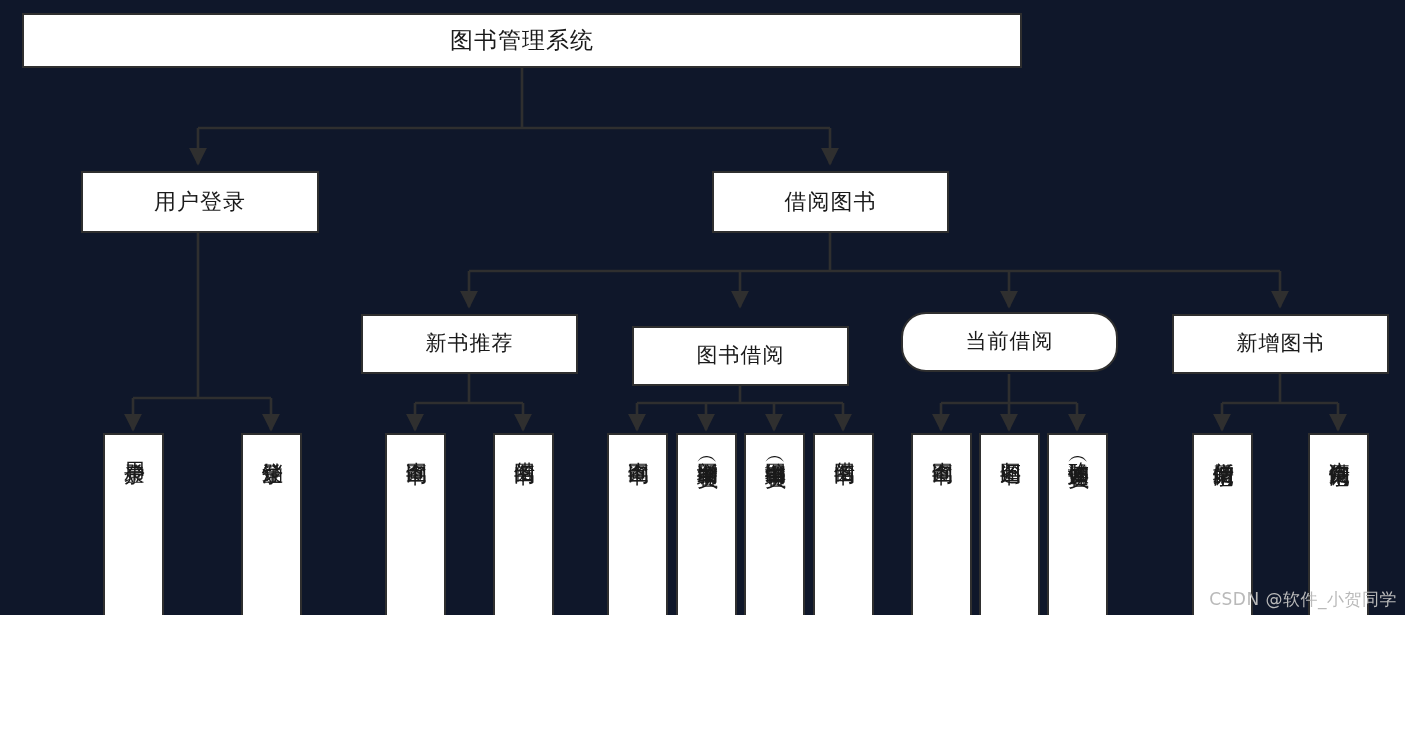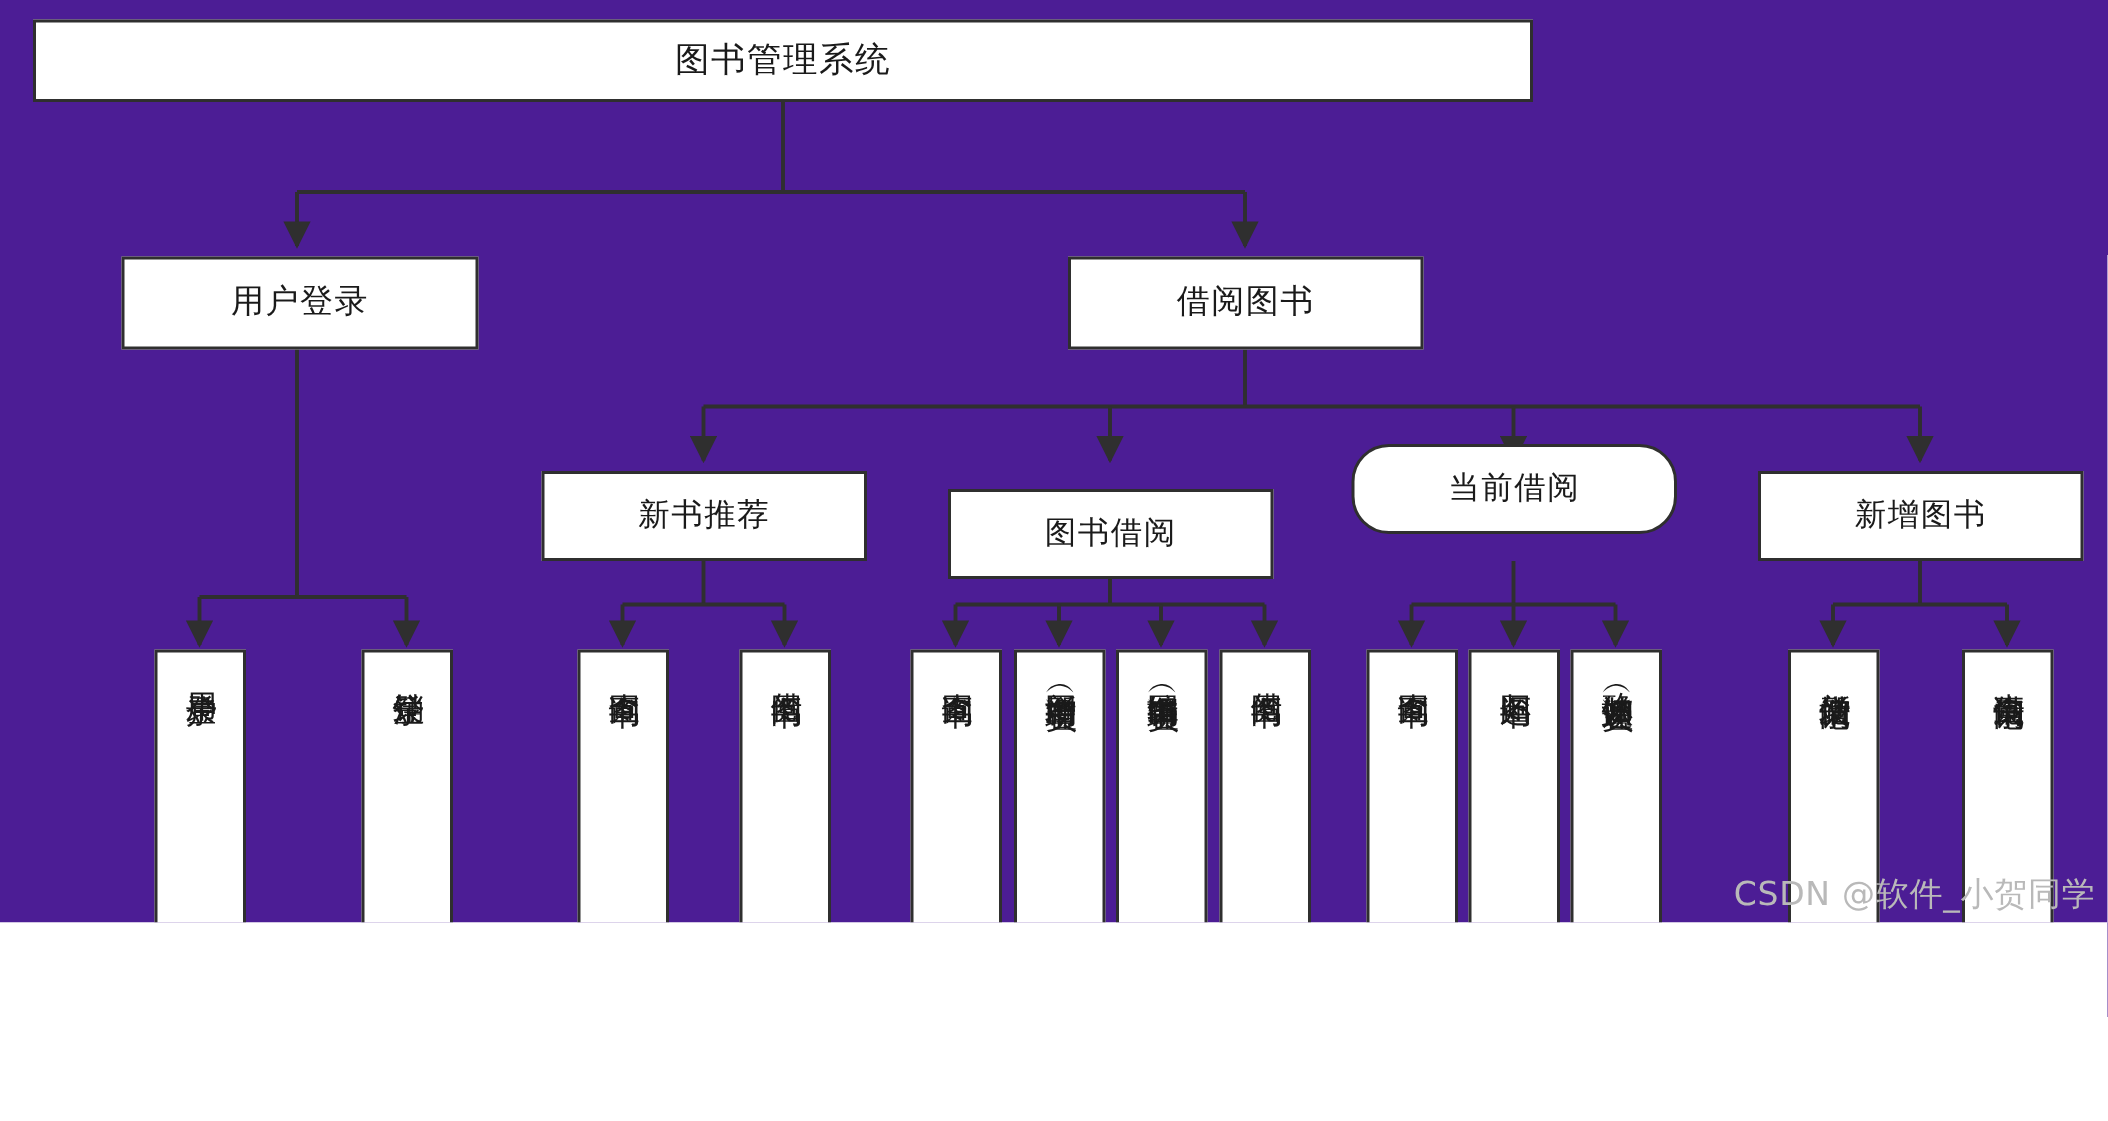--- a/index.html
+++ b/index.html
@@ -8,21 +8,21 @@
     padding: 0;
     background: #ffffff;
   }
   body {
     font-family: "DejaVu Sans", "Liberation Sans", sans-serif;
   }
   #diagram-root {
     position: relative;
     width: 1405px;
     height: 615px;
-    background: #4c1d95;
+    background: #0f172a;
     overflow: hidden;
   }
   #edge-layer {
     position: absolute;
     left: 0;
     top: 0;
     width: 1405px;
     height: 747px;
     pointer-events: none;
   }
@@ -61,21 +61,21 @@
     line-height: 1.04;
   }
   .htext {
     white-space: nowrap;
     letter-spacing: 1px;
   }
   #watermark {
     position: absolute;
     right: 8px;
     bottom: 4px;
-    font-size: 22px;
+    font-size: 17px;
     color: #b9b9b9;
     letter-spacing: 0.5px;
     white-space: nowrap;
     z-index: 5;
     font-family: "DejaVu Sans", "Liberation Sans", sans-serif;
     margin-top: 12px;
   }
 </style>
 </head>
 <body>
@@ -142,21 +142,21 @@
   <div class="node level2" style="left:712px; top:171px; width:237px; height:62px;">
     <span class="htext">借阅图书</span>
   </div>
 
   <div class="node level3" style="left:361px; top:314px; width:217px; height:60px;">
     <span class="htext">新书推荐</span>
   </div>
   <div class="node level3" style="left:632px; top:314px; width:217px; height:60px;margin-top:12px;">
     <span class="htext">图书借阅</span>
   </div>
-  <div class="node level3" style="left:901px; top:296px; width:217px; height:60px;border-radius:25px;">
+  <div class="node level3" style="left:901px; top:312px; width:217px; height:60px;border-radius:25px;">
     <span class="htext">当前借阅</span>
   </div>
   <div class="node level3" style="left:1172px; top:314px; width:217px; height:60px;">
     <span class="htext">新增图书</span>
   </div>
 
   <div class="node leaf" style="left:103px; top:433px; width:61px; height:300px;">
     <span class="vtext">用户登录</span>
   </div>
   <div class="node leaf" style="left:241px; top:433px; width:61px; height:300px;">

